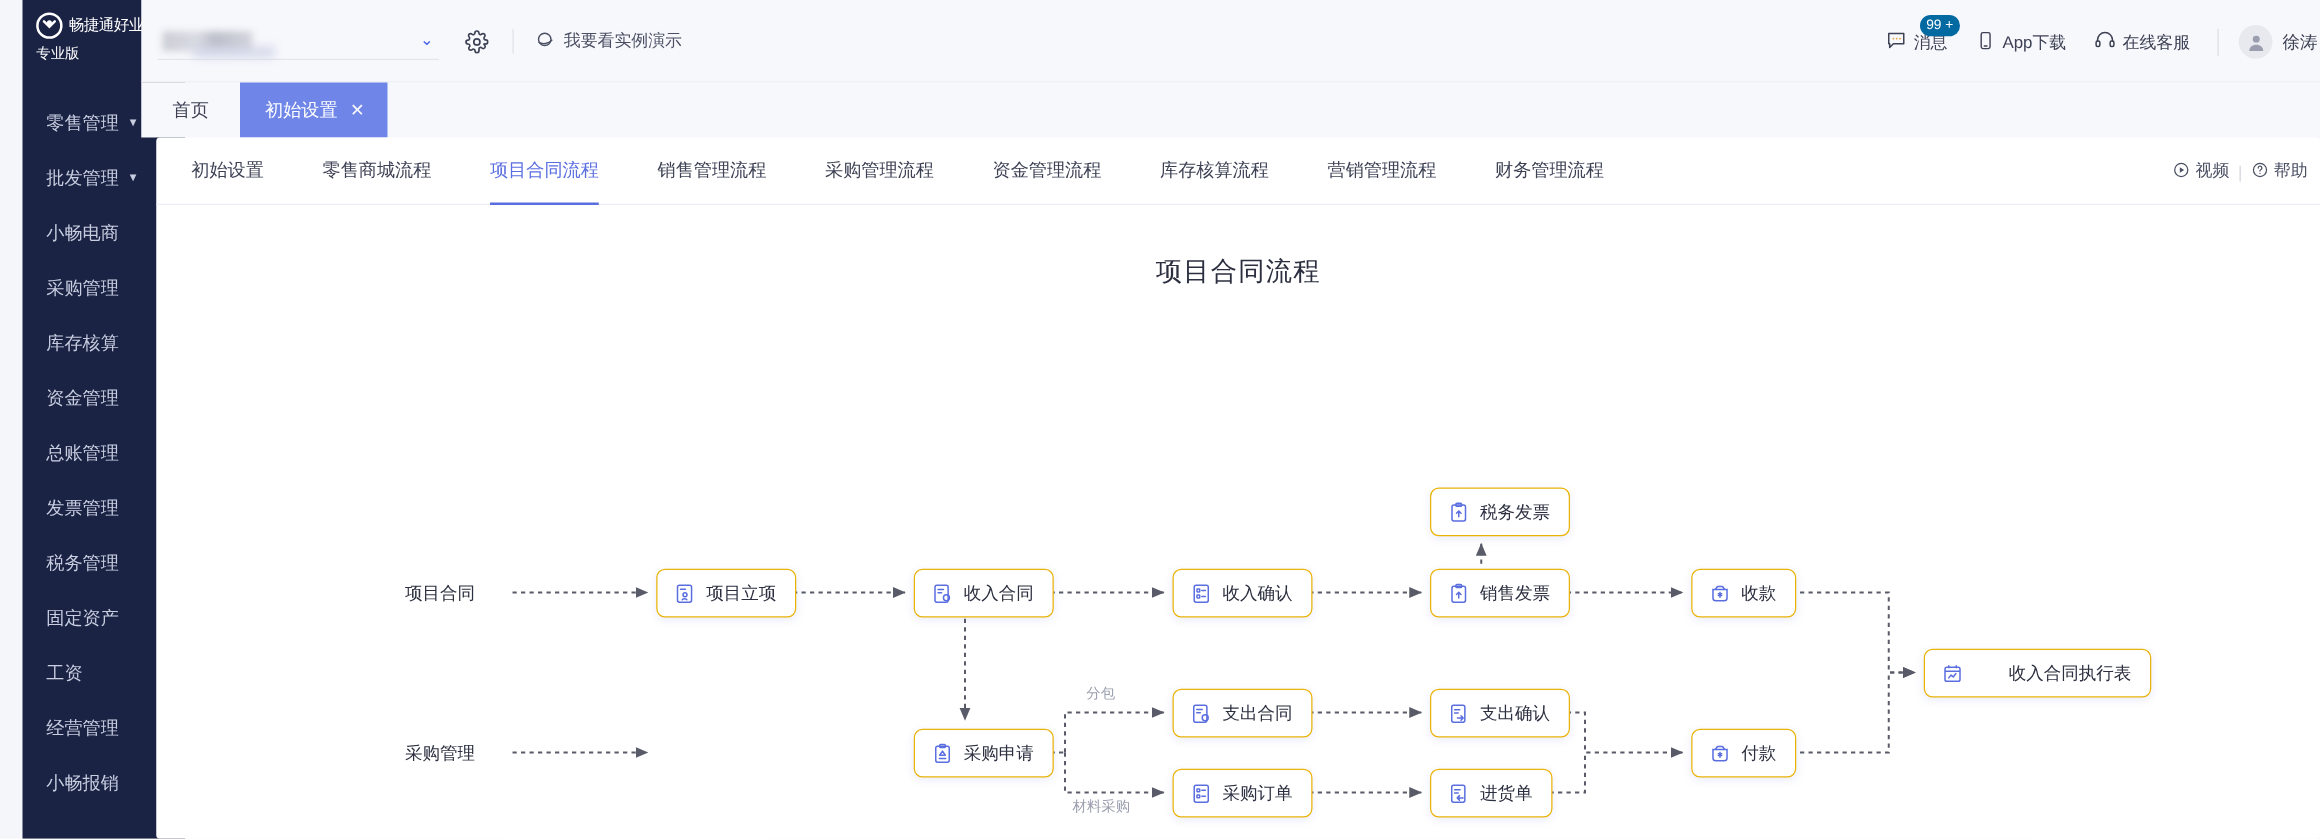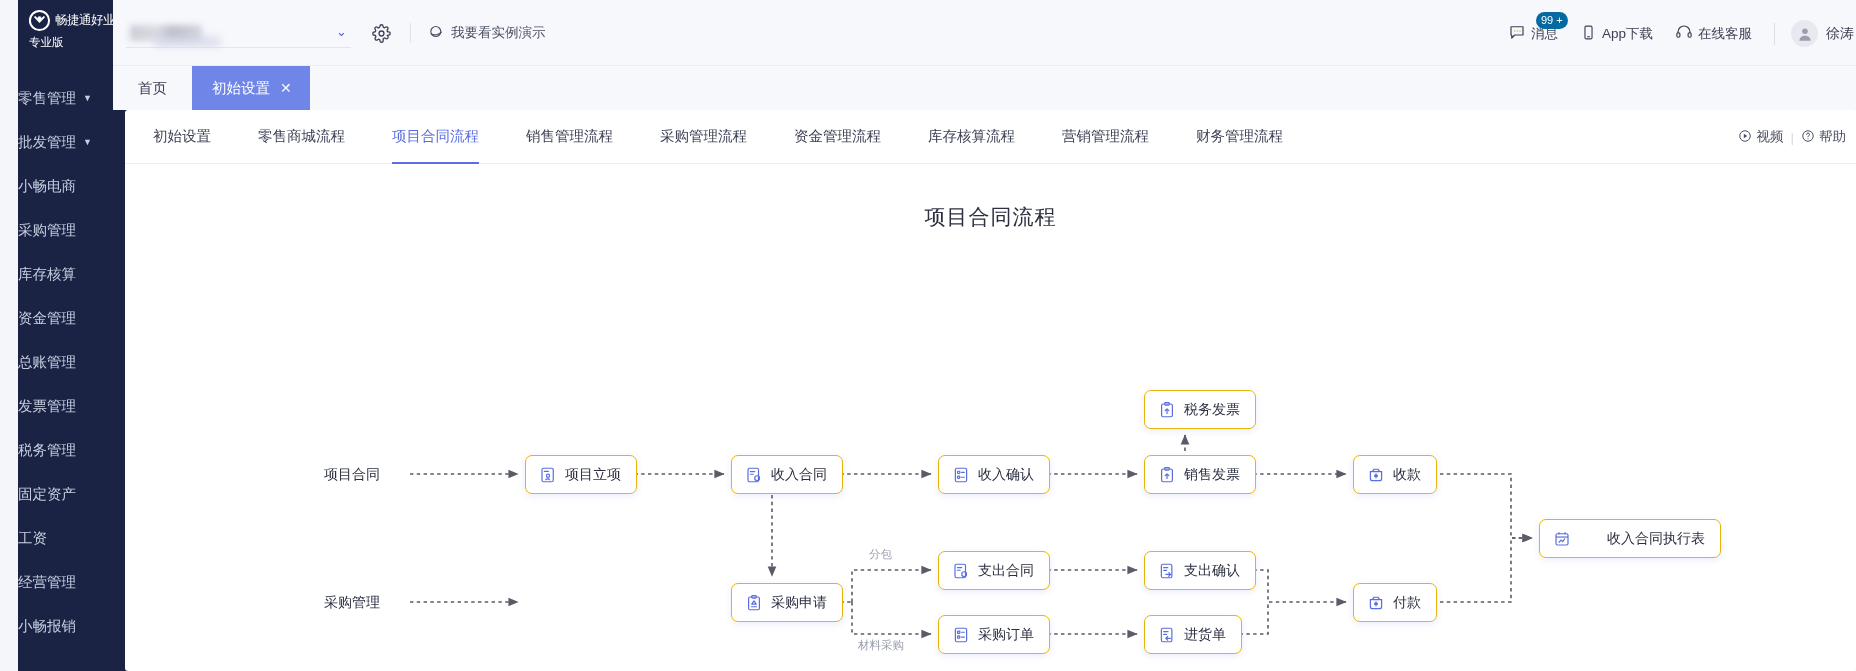--- a/index.html
+++ b/index.html
@@ -45,20 +45,21 @@
     color: #ffffff;
     font-size: 11.5px;
     margin-top: 3px;
     padding-left: 1px;
   }
   .nav { padding-top: 10px; }
   .nav-item {
     height: 44px;
     display: flex;
     align-items: center;
+    padding-left: 19px;
     color: #c8cee0;
     font-size: 14.5px;
     white-space: nowrap;
     cursor: pointer;
   }
   .nav-item .caret {
     margin-left: 7px;
     font-size: 9px;
     color: #c8cee0;
     line-height: 1;

